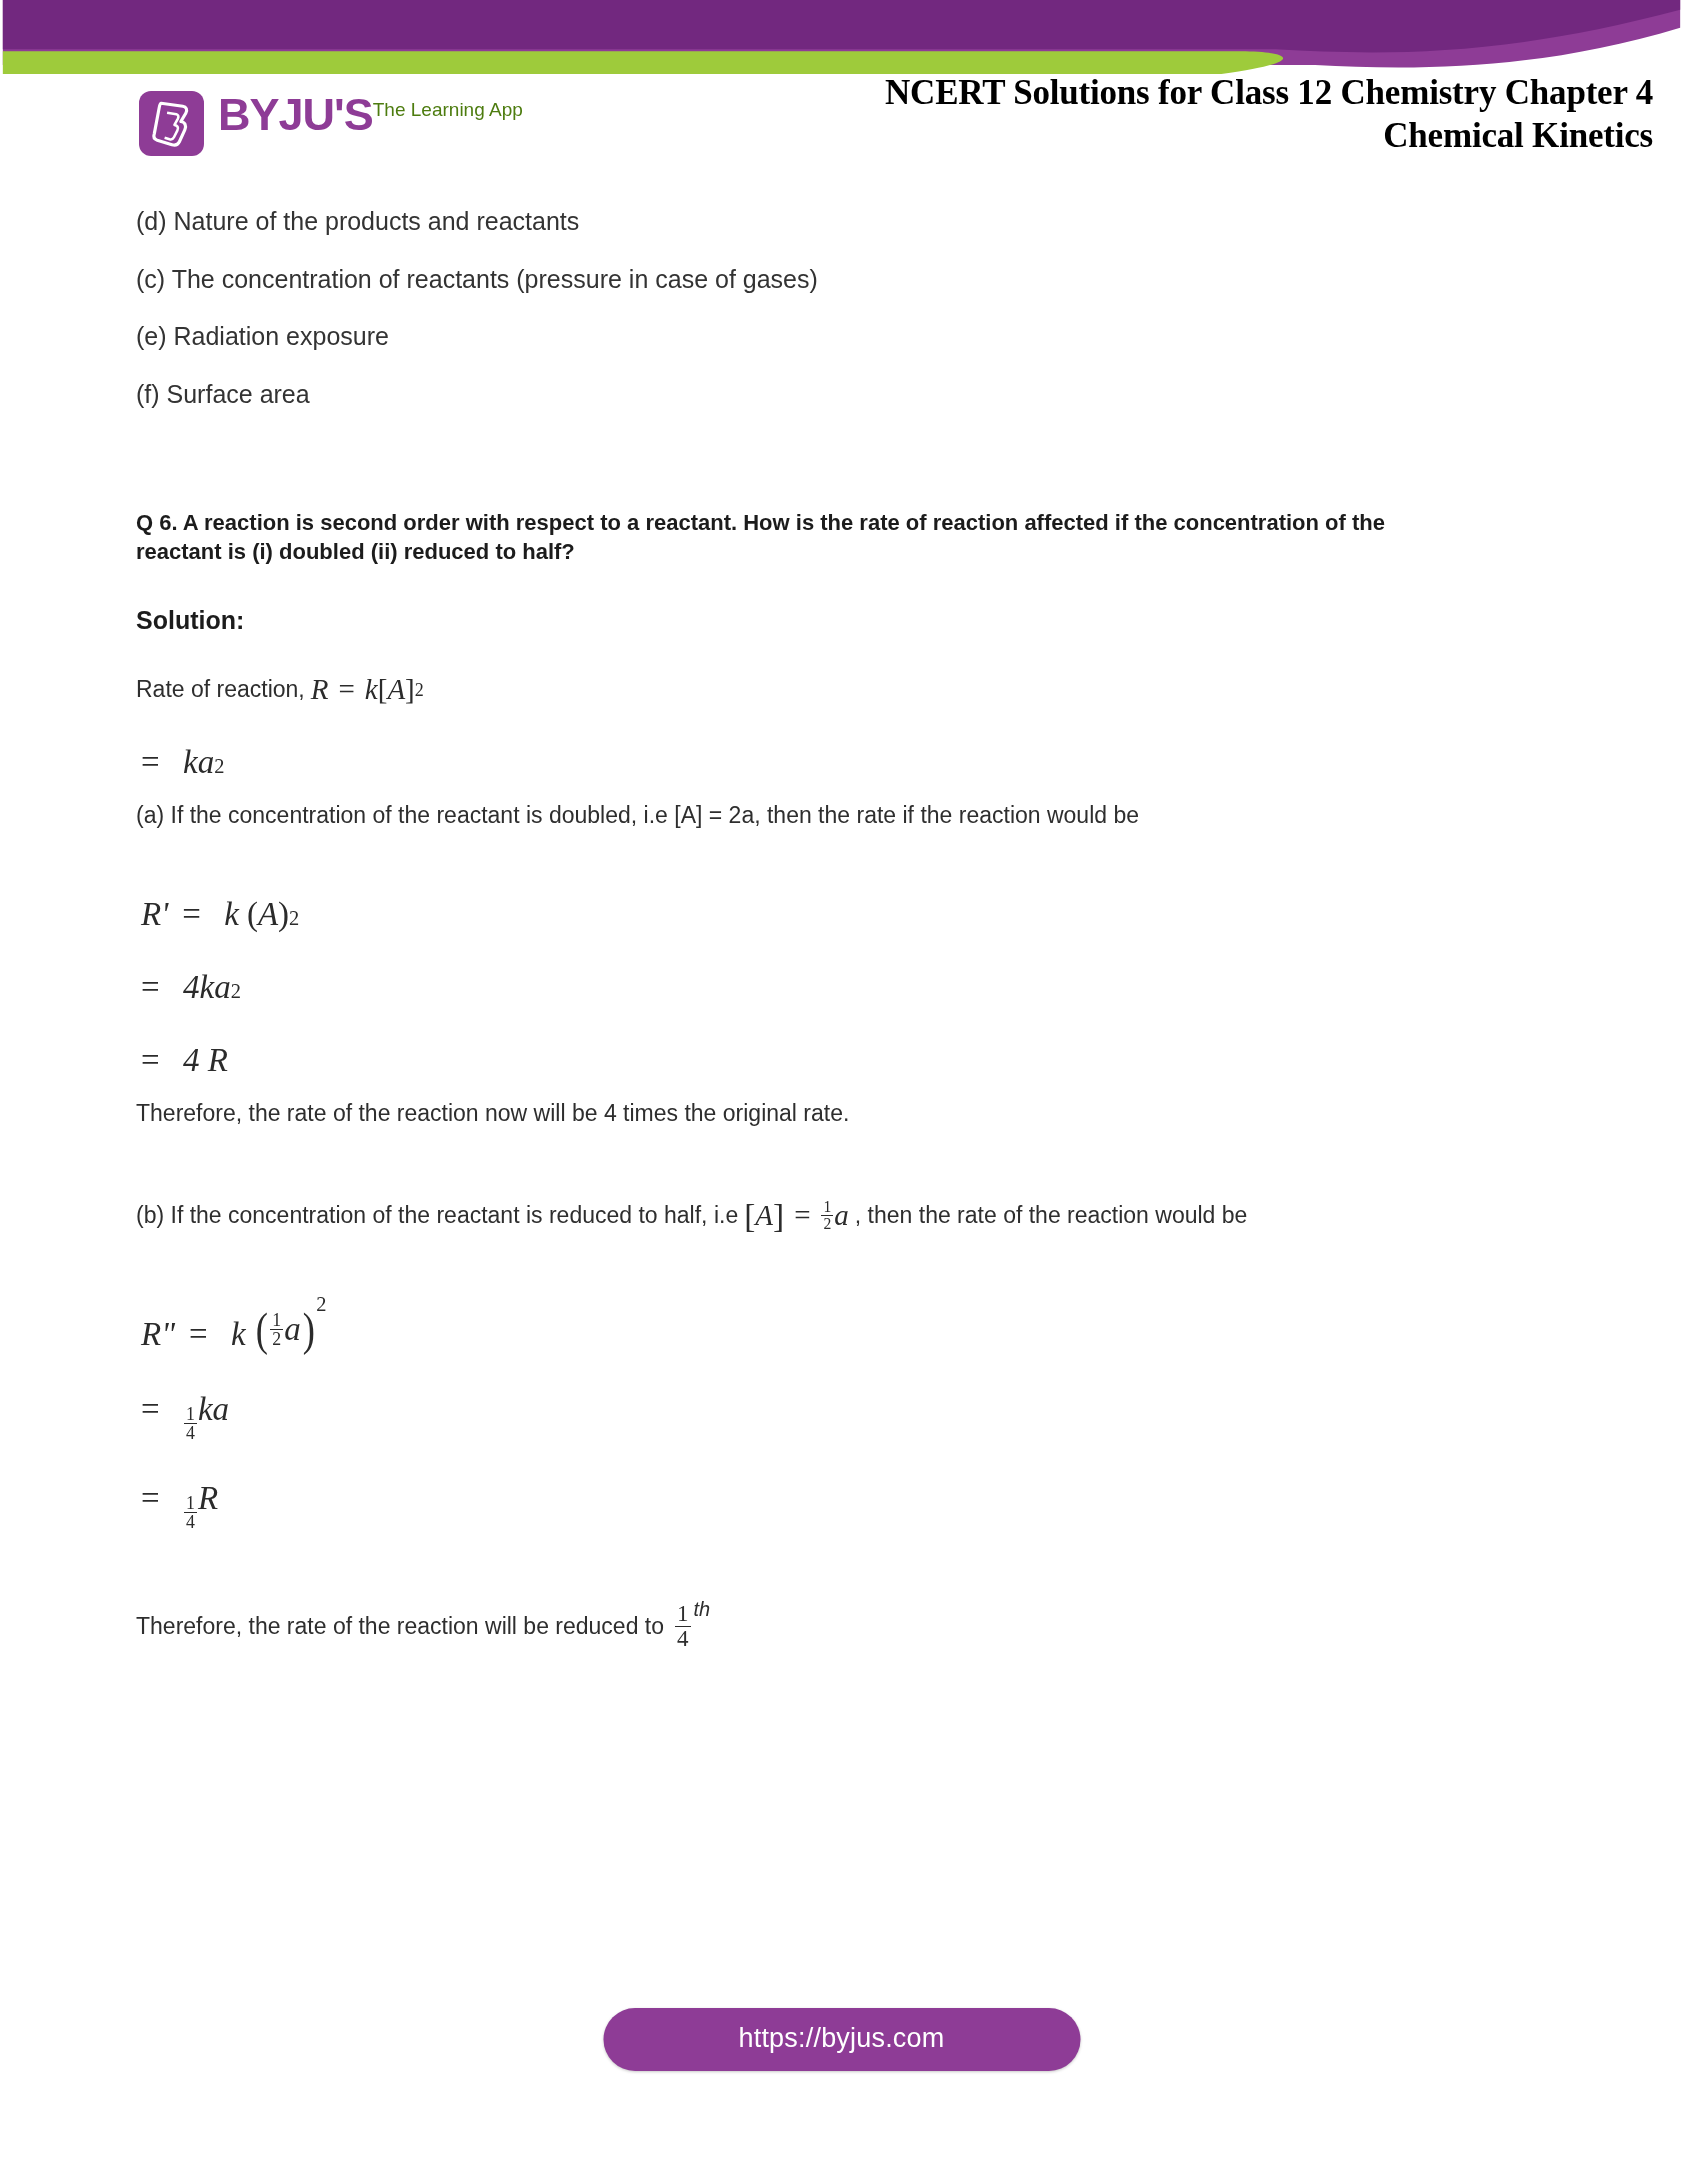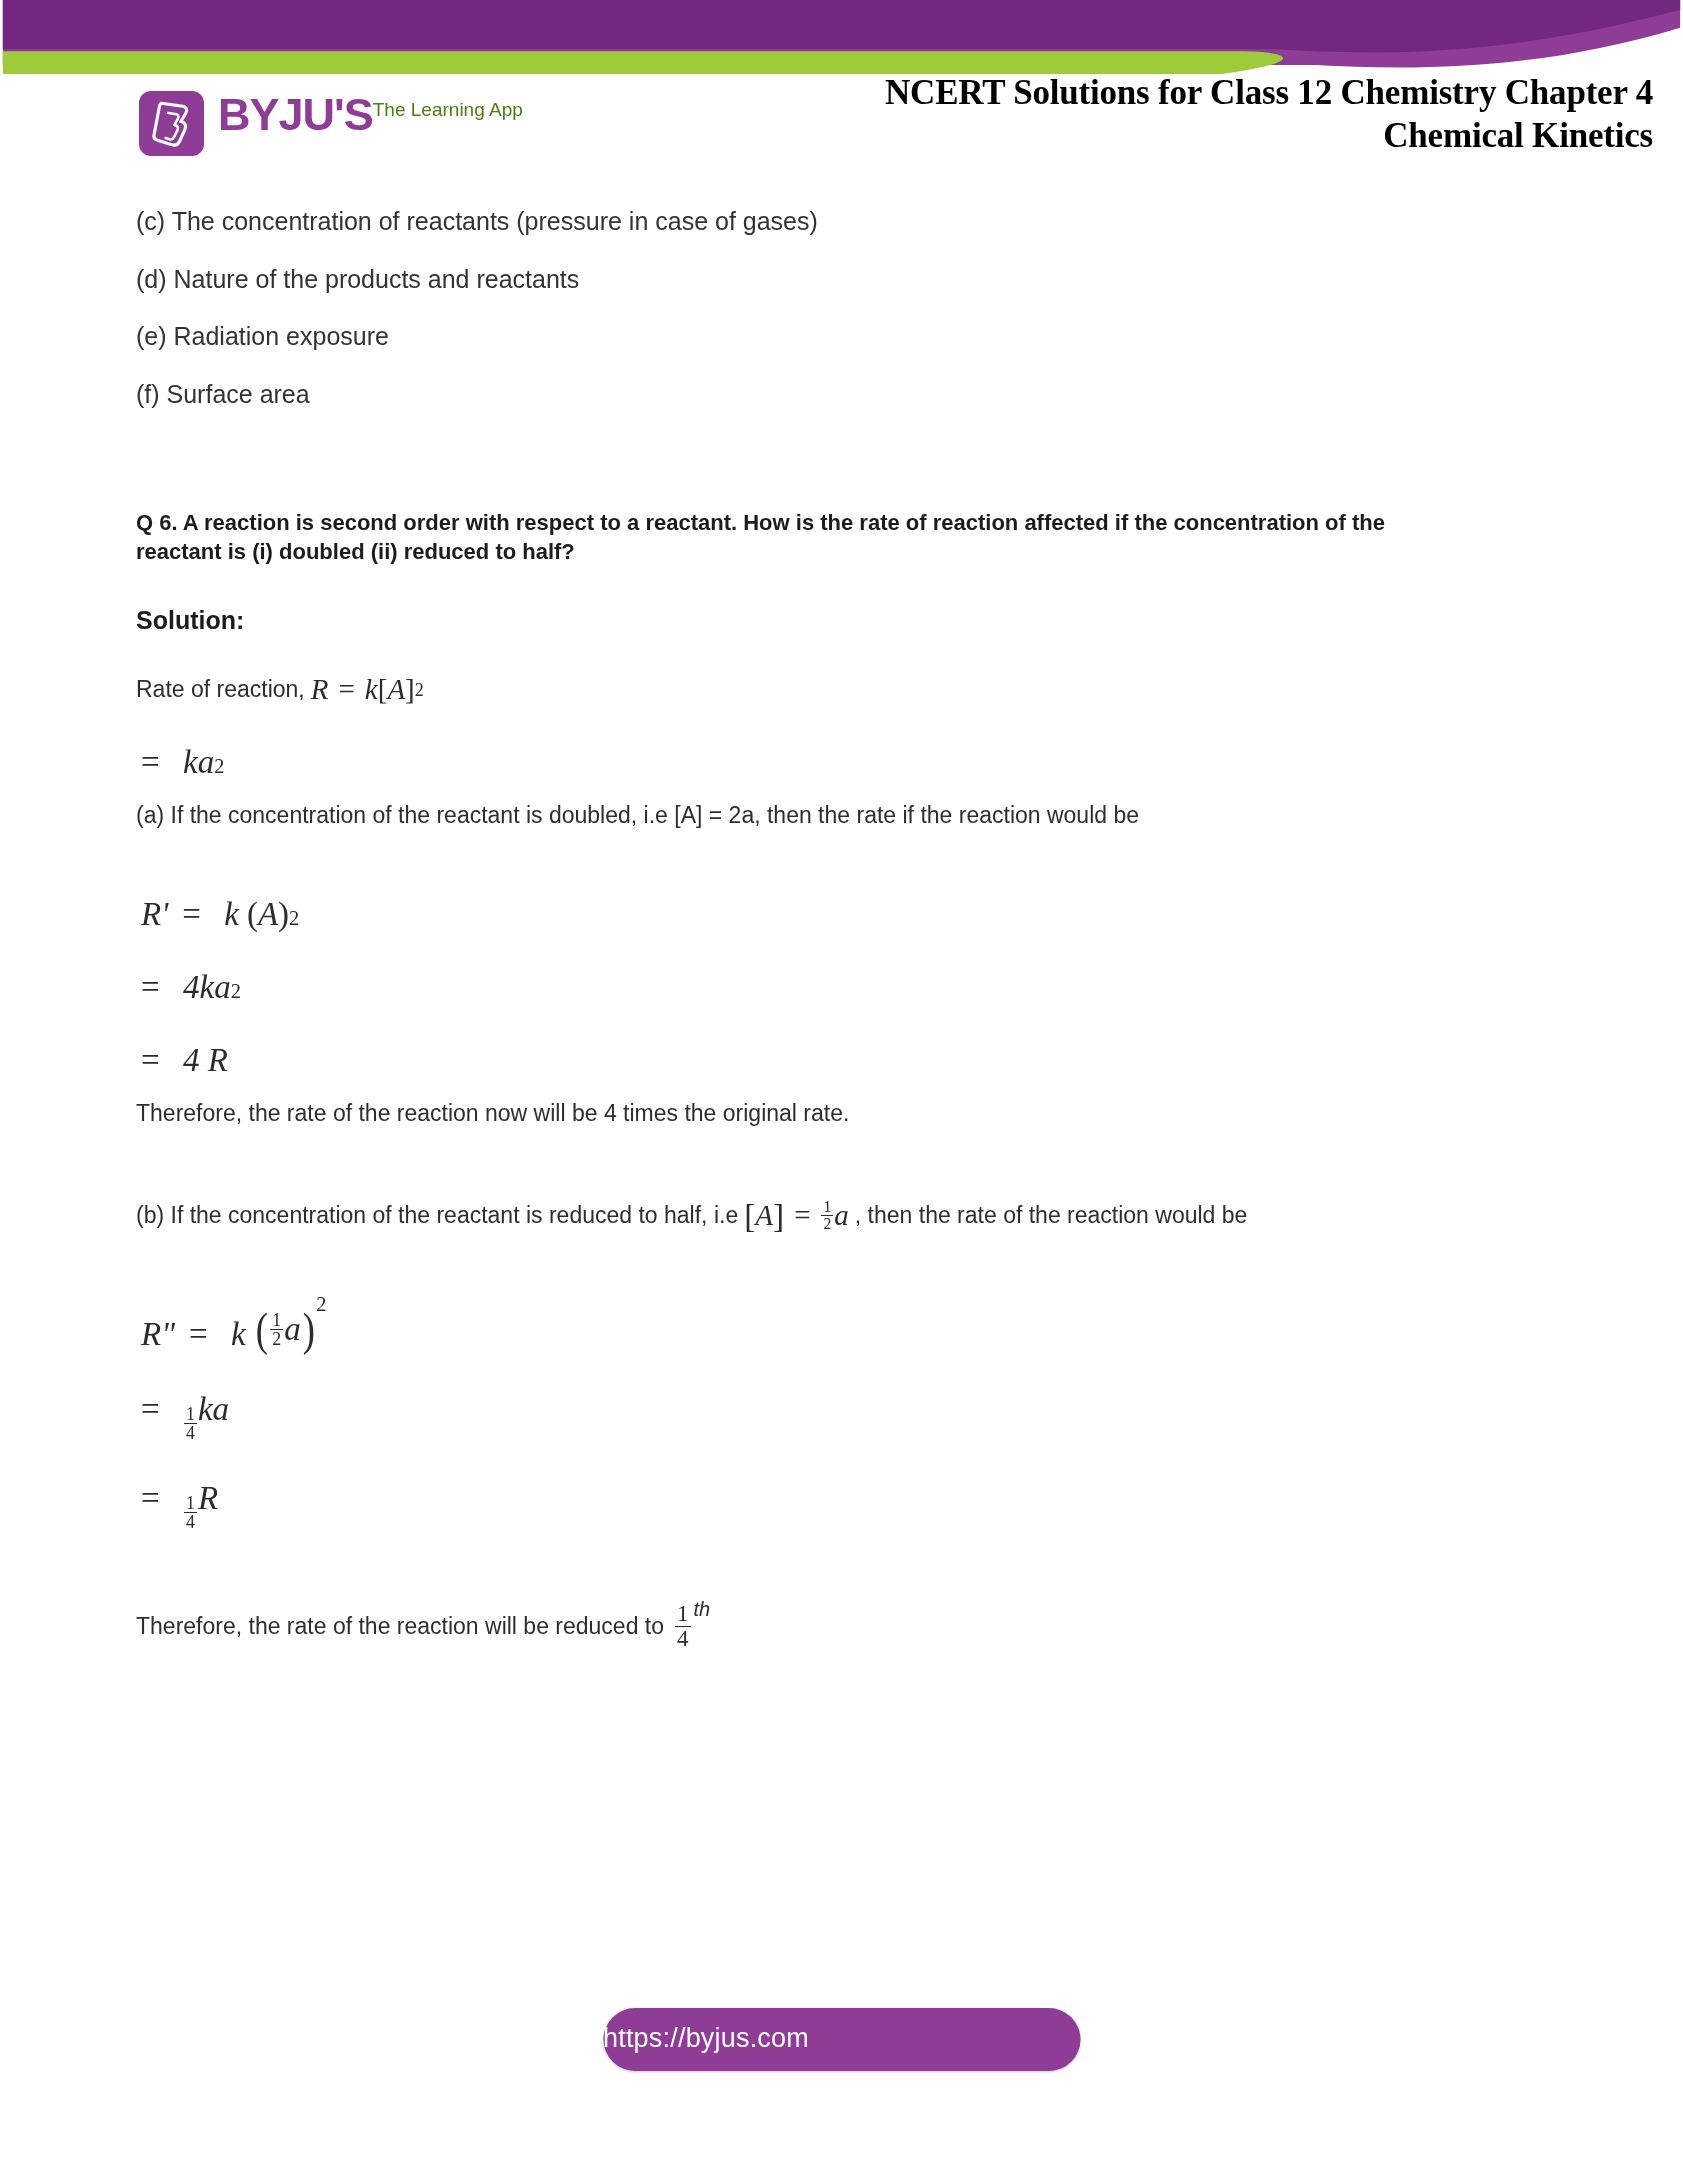--- a/index.html
+++ b/index.html
@@ -214,20 +214,21 @@
   
   #footer-button {
     position: absolute;
     left: 50%;
     transform: translateX(-50%);
     top: 2008px;
     background: #8E3C96;
     border-radius: 32px;
     padding: 15px 0 17px 0;
     width: 477px;
+    text-align: center;
     box-shadow: 0 1px 3px rgba(0,0,0,0.22);
   }
   #footer-button-label {
     font-family: "Liberation Sans", sans-serif;
     font-size: 27px;
     color: #ffffff;
     letter-spacing: 0.2px;
   }
 </style>
 </head>
@@ -257,22 +258,22 @@
   </div>
 </div>
 
 <div id="page-title">
   <div>NCERT Solutions for Class 12 Chemistry Chapter 4</div>
   <div>Chemical Kinetics</div>
 </div>
 
 <div id="content">
 
+  <p class="para">(d) Nature of the products and reactants</p>
   <p class="para">(c) The concentration of reactants (pressure in case of gases)</p>
-  <p class="para">(d) Nature of the products and reactants</p>
   <p class="para">(e) Radiation exposure</p>
   <p class="para">(f) Surface area</p>
 
   <div class="spacer-lg"></div>
 
   <p class="q-heading">Q 6. A reaction is second order with respect to a reactant. How is the rate of reaction affected if the concentration of the reactant is (i) doubled (ii) reduced to half?</p>
 
   <div class="spacer-md"></div>
 
   <p class="solution-label">Solution:</p>

